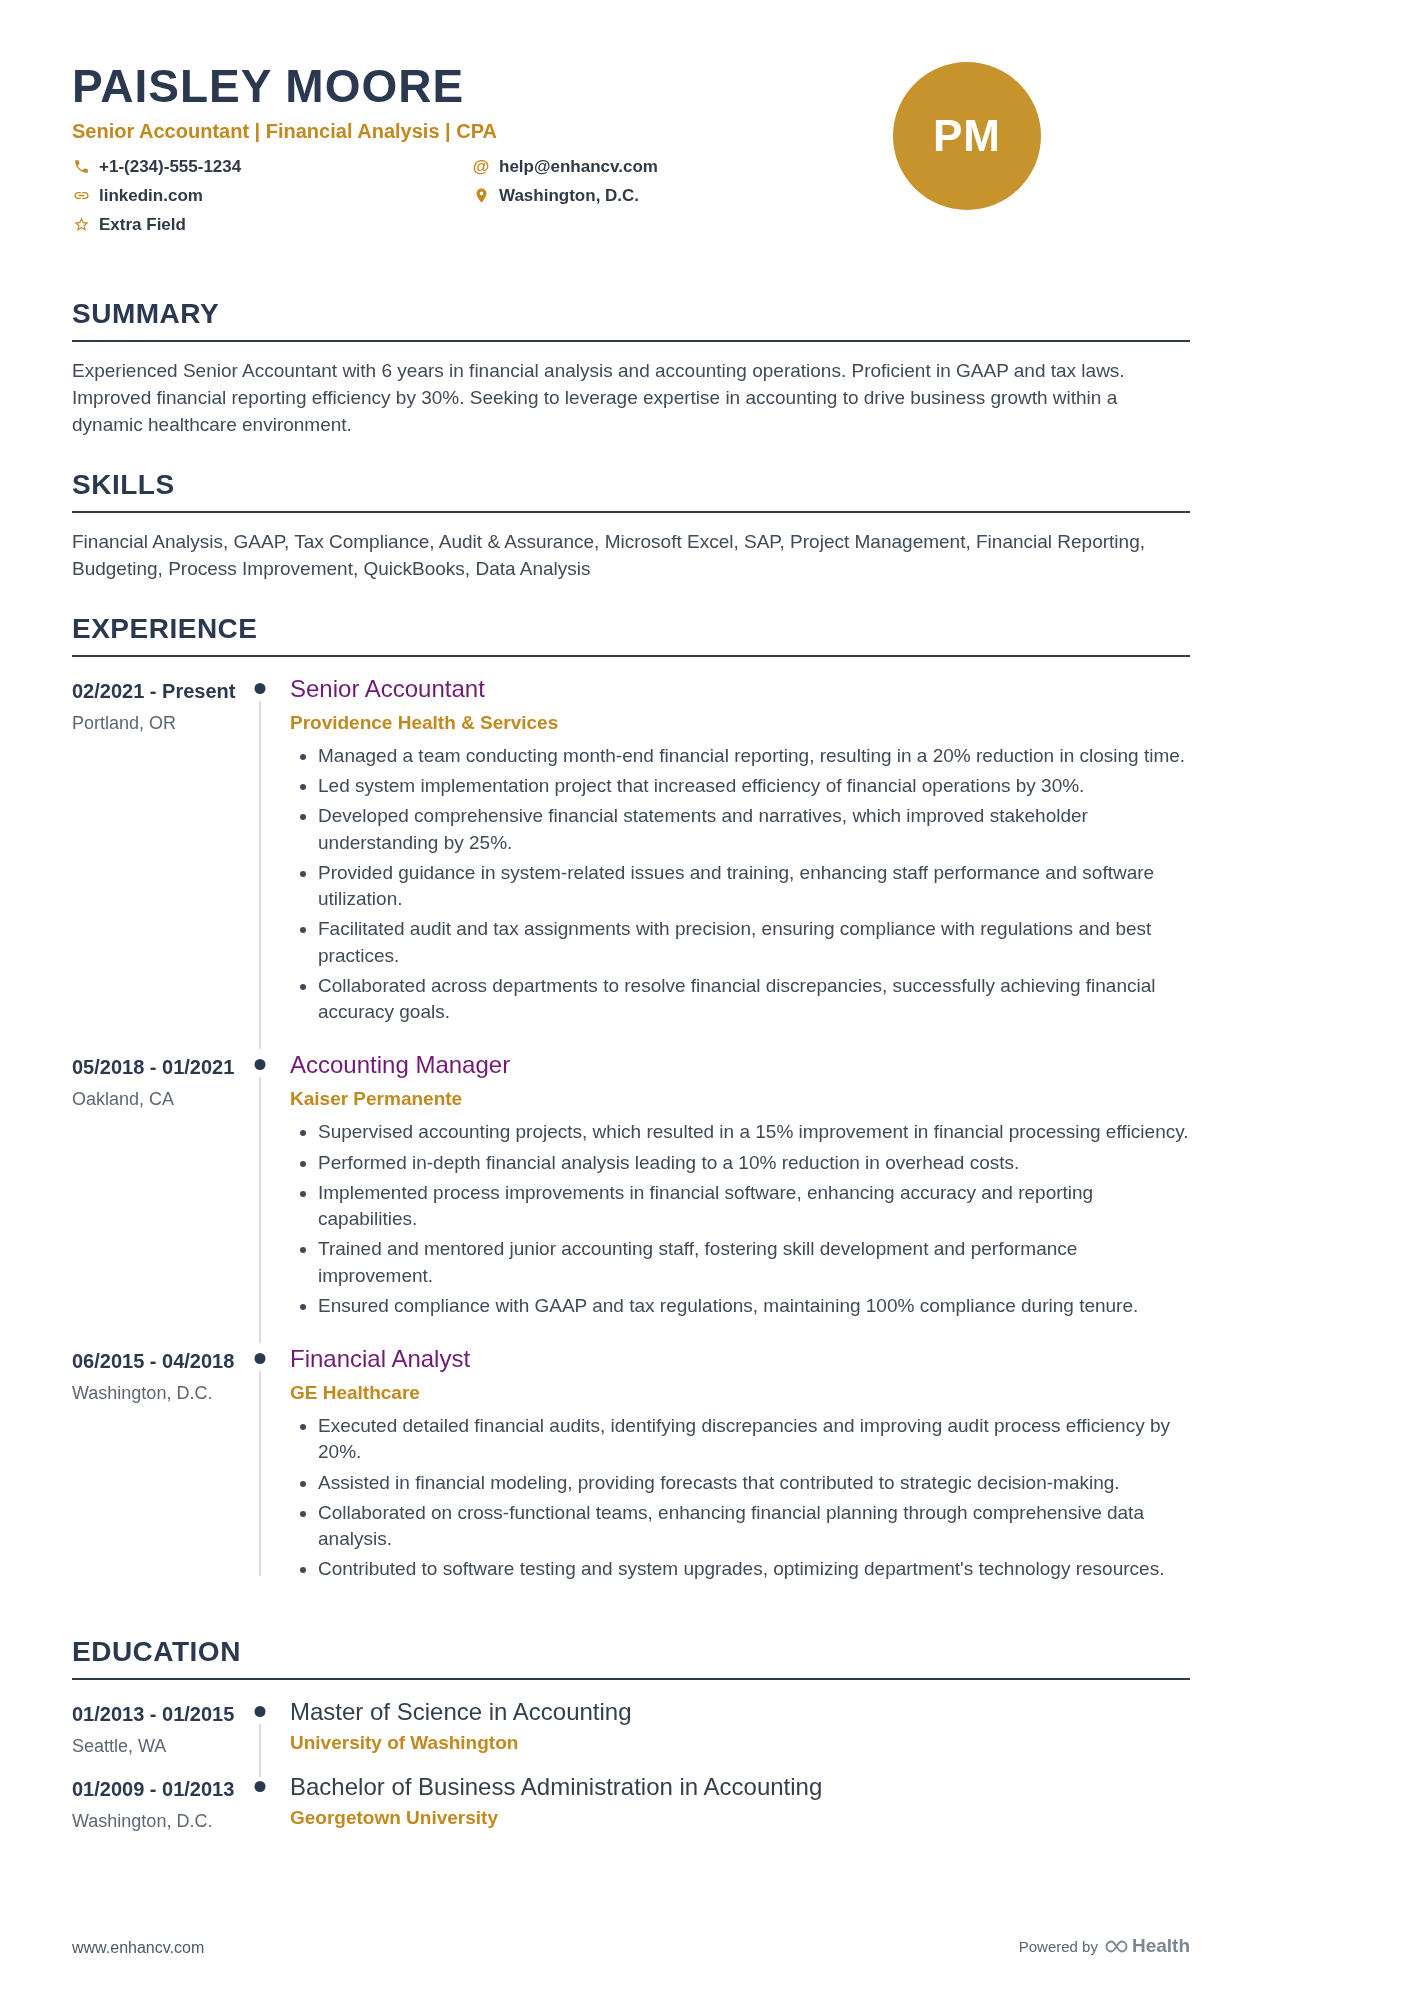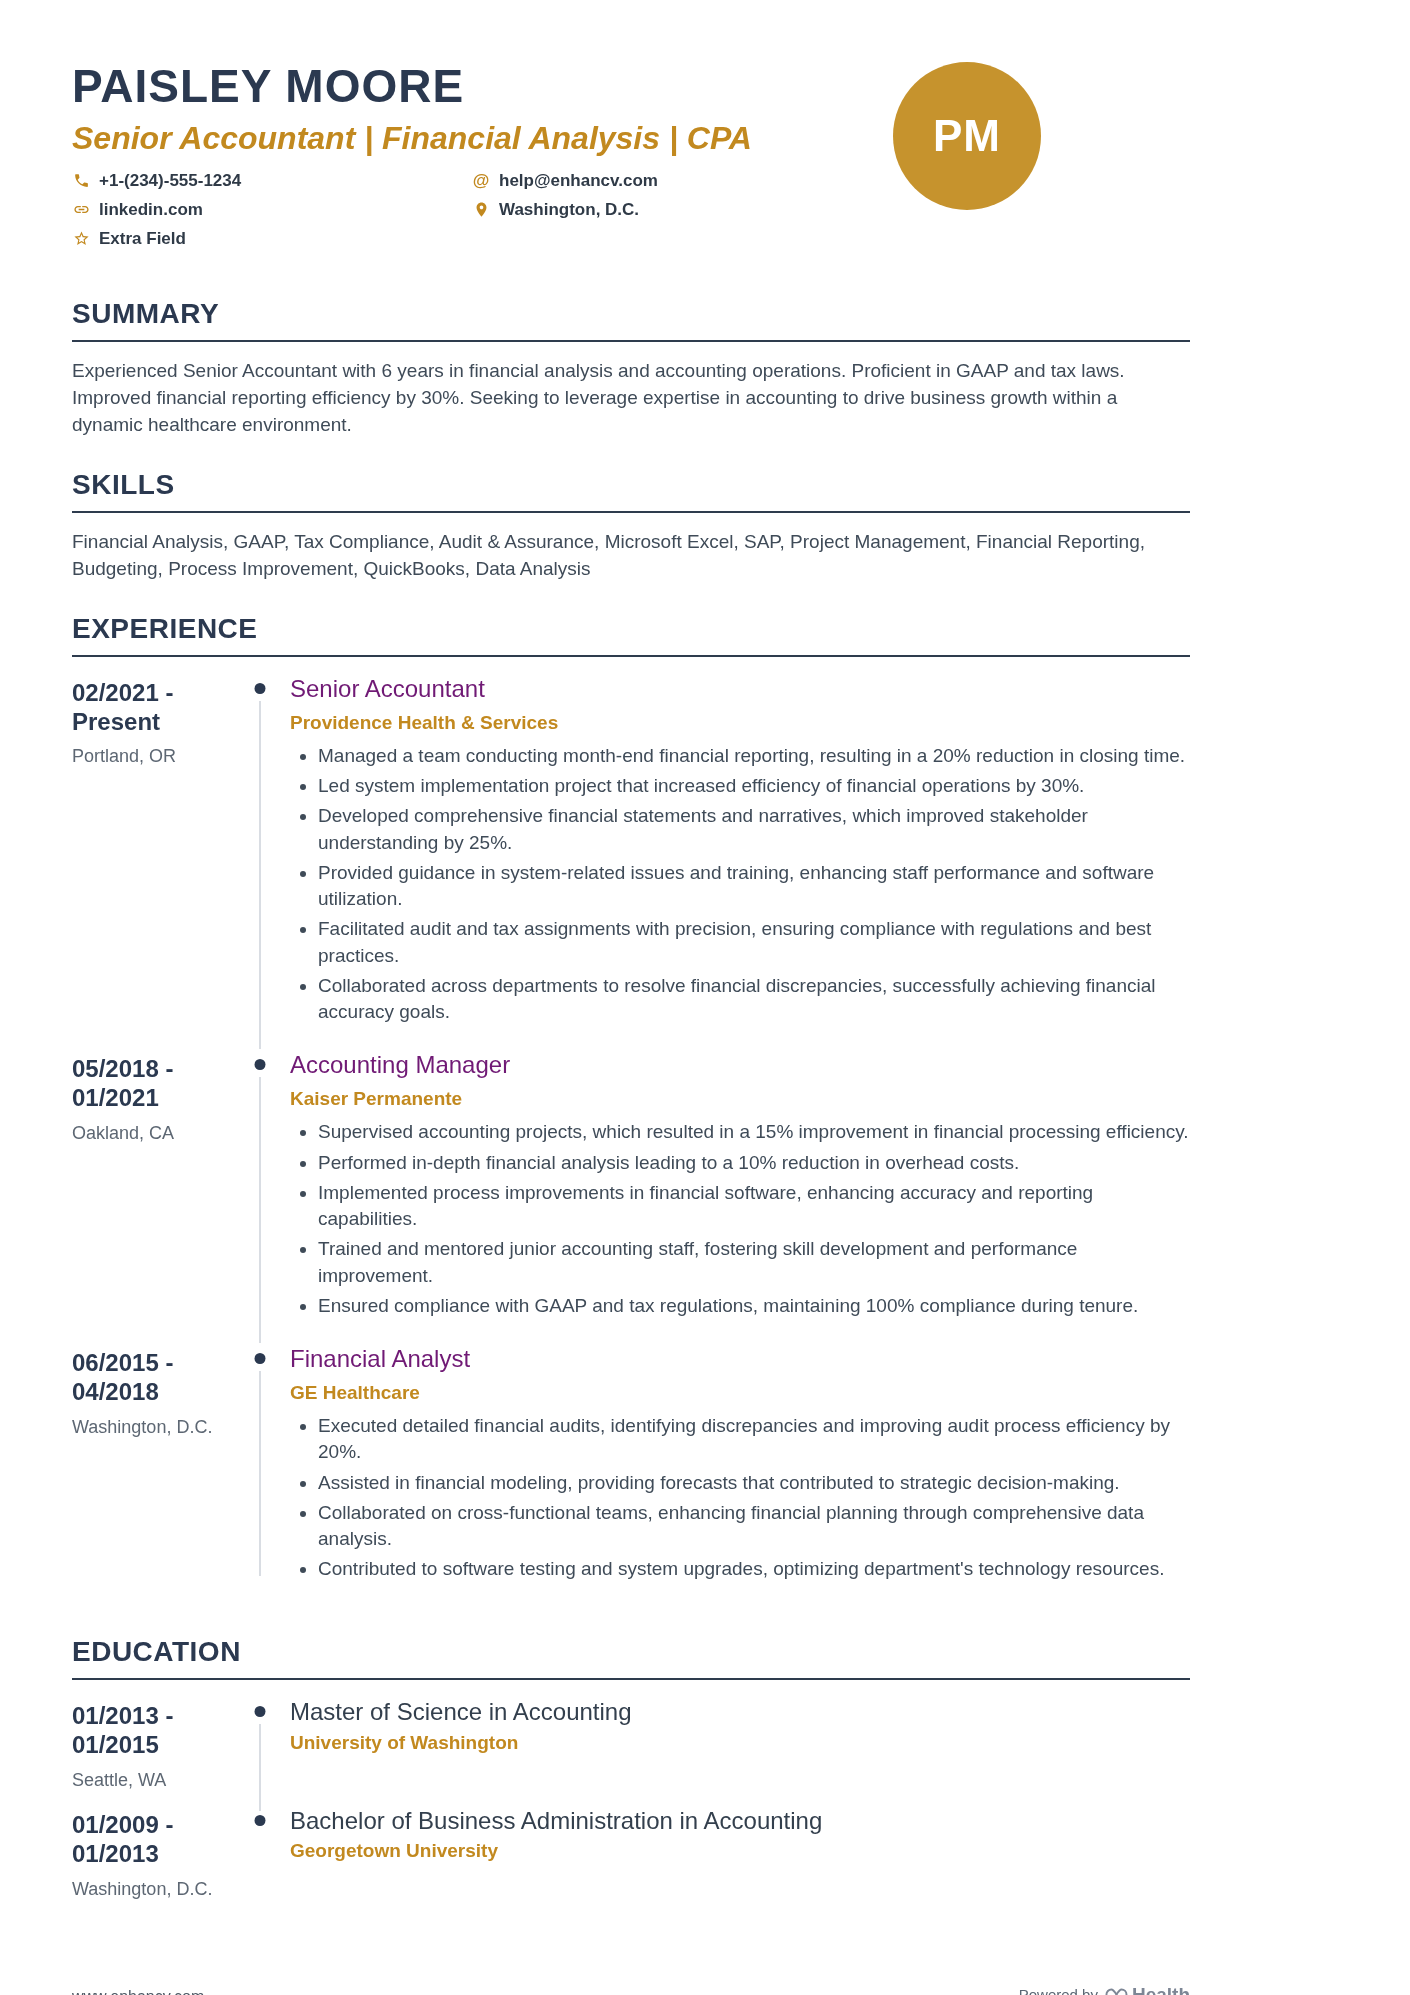--- a/index.html
+++ b/index.html
@@ -32,24 +32,23 @@
   .header{position:relative;margin-bottom:26px;min-height:210px;}
   .name{
     font-size:46px;
     font-weight:700;
     letter-spacing:1px;
     color:var(--heading-navy);
     line-height:1.08;
   }
   .headline{
     margin-top:8px;
-    font-size:32px;
+    font-size:20px;
     font-weight:700;
     color:var(--accent-gold);
-    font-style:italic;
   }
   .contacts{
     margin-top:14px;
     display:grid;
     grid-template-columns:400px 1fr;
     row-gap:9px;
     max-width:860px;
     text-align:center;
   }
   .contact-item{
@@ -107,21 +106,21 @@
   }
 
   
   .entry{
     display:grid;
     grid-template-columns:170px 36px 1fr;
     margin-bottom:20px;
   }
   .entry-left{padding-top:6px;}
   .dates{
-    font-size:24px;
+    font-size:20px;
     font-weight:700;
     color:var(--heading-navy);
     line-height:1.2;
   }
   .location{
     margin-top:10px;
     font-size:18px;
     color:var(--muted-text);
   }
   .timeline{position:relative;}

